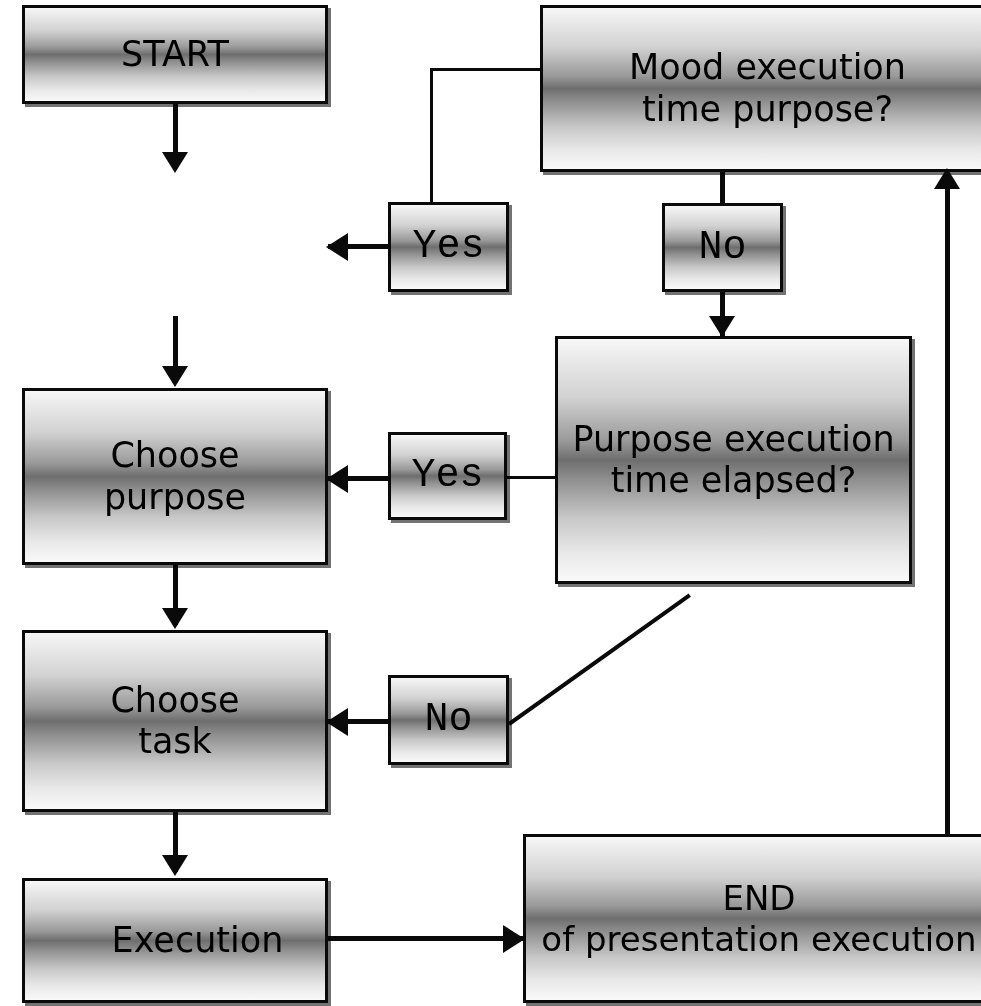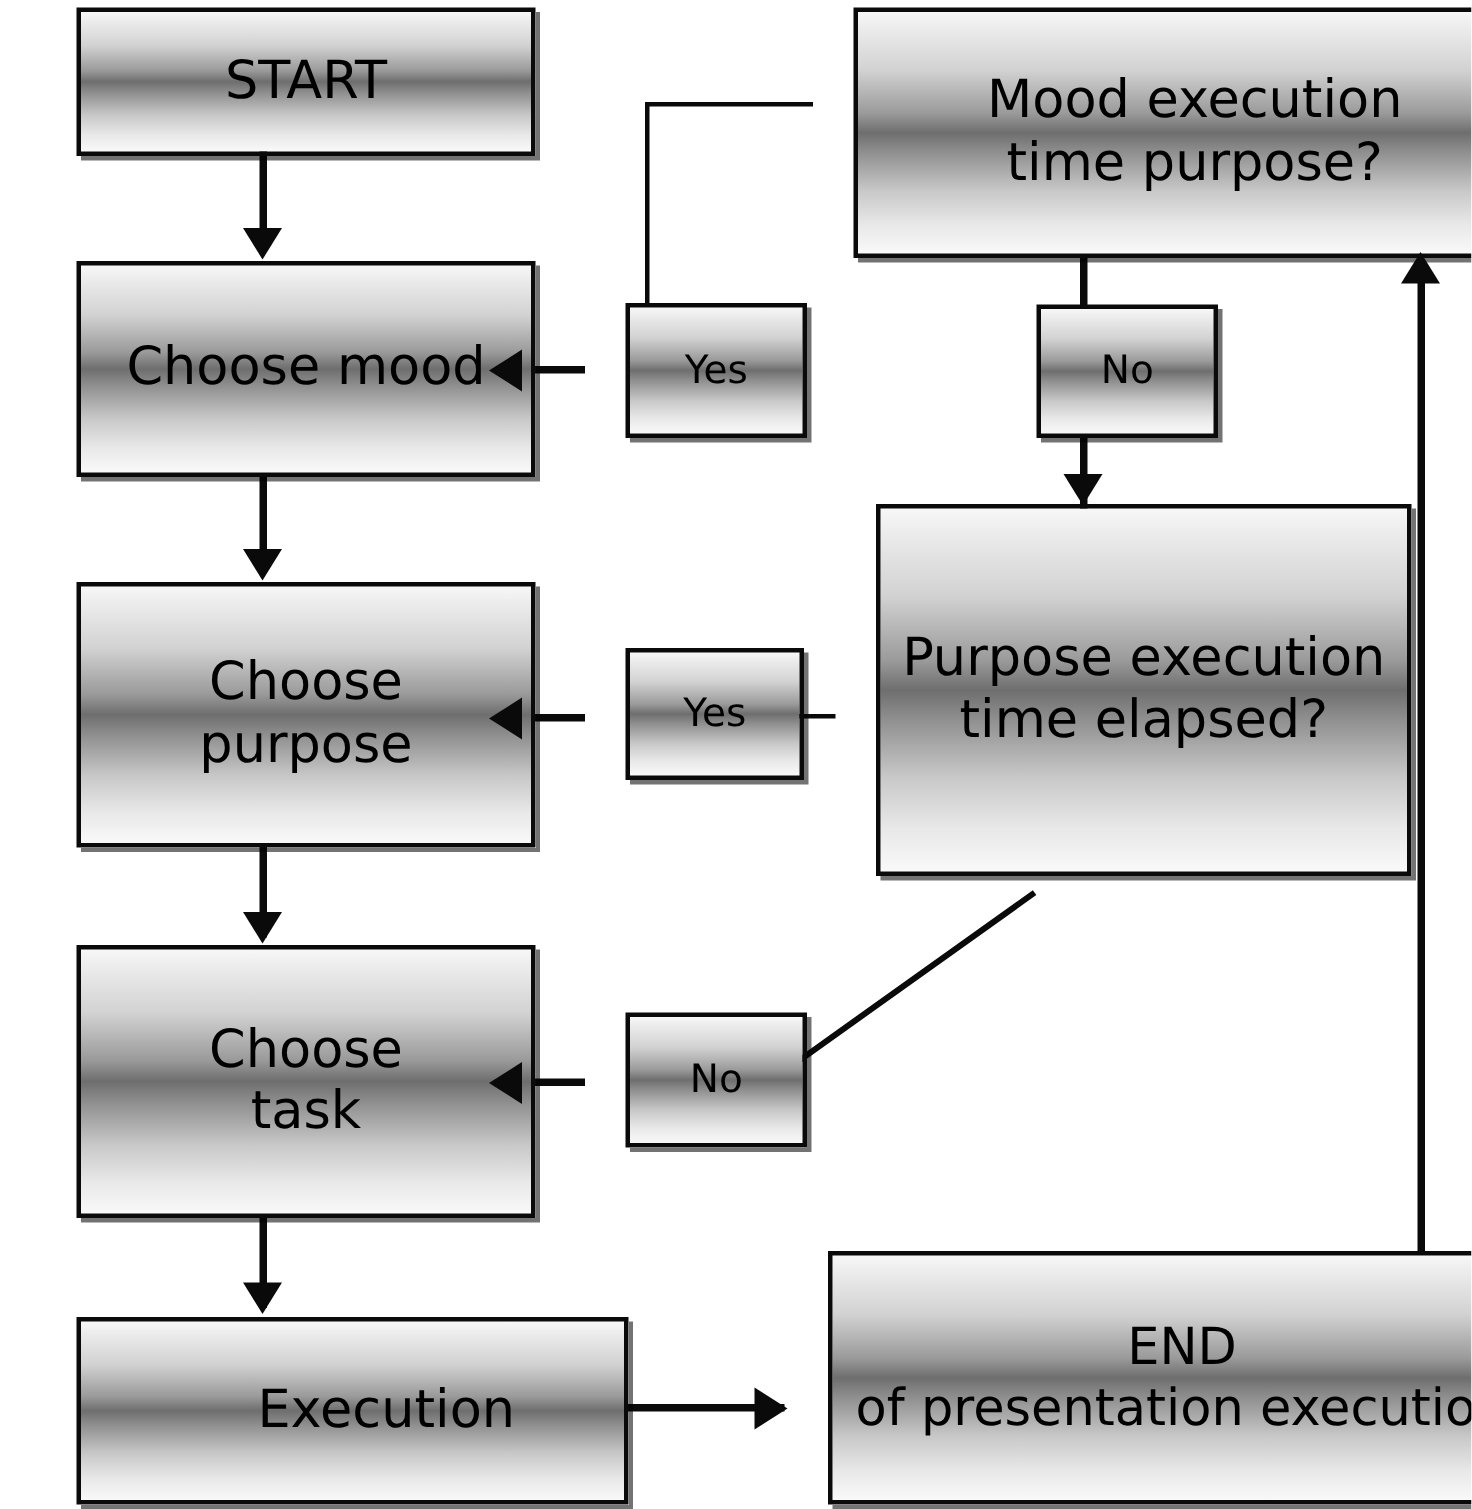--- a/index.html
+++ b/index.html
@@ -30,29 +30,28 @@
         #e8e8e8 88%,
         #f9f9f9 100%);
     box-shadow: 3px 3px 0 rgba(0,0,0,0.55);
     display: flex;
     align-items: center;
     justify-content: center;
     text-align: center;
     color: #000000;
     line-height: 1.18;
     z-index: 3;
-    margin-left: 29px;
   }
   .node .label {
     display: block;
     padding: 0 6px;
     white-space: pre-line;
   }
   .node-big  { font-size: 35px; }
-  .node-ctrl { font-size: 26px; }
+  .node-ctrl { font-size: 40px; font-family: Liberation Mono, monospace; }
   .node-end  { font-size: 34px; }
 
   
   .edge {
     position: absolute;
     background: #0a0a0a;
     z-index: 2;
   }
   .edge-h { height: 5px; }
   .edge-v { width: 5px; }
@@ -134,35 +133,32 @@
   <div class="edge edge-h" style="left:328px; top:719px; width:62px;"></div>
   <div class="arrowhead arrow-left" style="left:326px; top:708px;"></div>
 
   <div class="edge edge-v" style="left:945px; top:174px; height:662px;"></div>
   <div class="arrowhead arrow-up" style="left:934px; top:168px;"></div>
 
   <div class="node node-big" style="left:22px; top:5px; width:306px; height:99px;">
     <span class="label">START</span>
   </div>
 
-  <div class="node node-big" style="left:22px; top:174px; width:306px; height:144px;">
-    <span class="label">Choose mood</span>
-  </div>
 
   <div class="node node-big" style="left:22px; top:388px; width:306px; height:177px;">
     <span class="label">Choose
 purpose</span>
   </div>
 
   <div class="node node-big" style="left:22px; top:630px; width:306px; height:182px;">
     <span class="label">Choose
 task</span>
   </div>
 
-  <div class="node node-big" style="left:22px; top:878px; width:368px; height:125px;padding-left:45px;">
+  <div class="node node-big" style="left:22px; top:878px; width:306px; height:125px;padding-left:45px;">
     <span class="label">Execution</span>
   </div>
 
   <div class="node node-big" style="left:540px; top:5px; width:455px; height:167px;">
     <span class="label">Mood execution
 time purpose?</span>
   </div>
 
   <div class="node node-big" style="left:555px; top:336px; width:357px; height:248px;">
     <span class="label">Purpose execution

